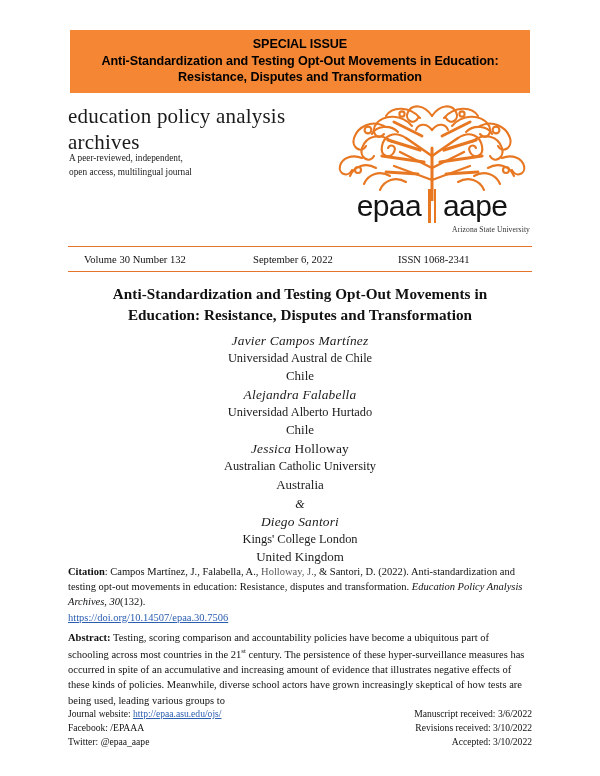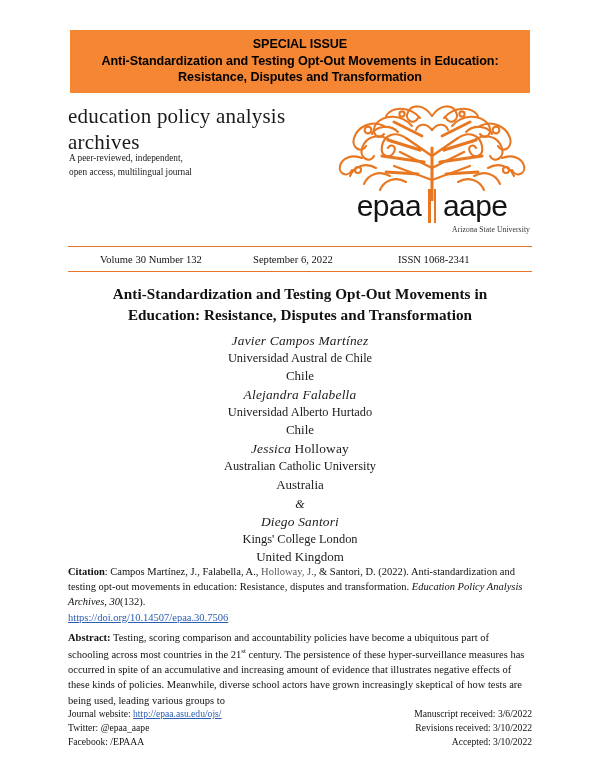--- a/index.html
+++ b/index.html
@@ -157,21 +157,21 @@
     width: 464px;
     height: 21px;
     font-family: "Liberation Serif", serif;
     font-size: 10.6px;
     color: #111;
     display: flex;
     align-items: center;
   }
   .volume-bar .vb-vol {
     position: absolute;
-    left: 32px;
+    left: 16px;
     font-family: Liberation Serif, serif;
   }
   .volume-bar .vb-date {
     position: absolute;
     left: 185px;
   }
   .volume-bar .vb-issn {
     position: absolute;
     left: 330px;
   }
@@ -422,22 +422,22 @@
     </div>
 
   </div>
 
   <div class="citation"><b>Citation</b><span>: Campos Martínez, J., Falabella, A., </span><span class="holloway">Holloway, J.</span><span>, &amp; Santori, D. (2022). Anti-standardization and testing opt-out movements in education: Resistance, disputes and transformation. </span><span class="cit-italic">Education Policy Analysis Archives, 30</span><span>(132).</span><br><a class="doi-link" href="#">https://doi.org/10.14507/epaa.30.7506</a></div>
 
   <div class="abstract"><b>Abstract:</b><span> Testing, scoring comparison and accountability policies have become a ubiquitous part of schooling across most countries in the 21</span><sup>st</sup><span> century. The persistence of these hyper-surveillance measures has occurred in spite of an accumulative and increasing amount of evidence that illustrates negative effects of these kinds of policies. Meanwhile, diverse school actors have grown increasingly skeptical of how tests are being used, leading various groups to</span></div>
 
   <div class="footer-left">
     <div class="fl-row"><span>Journal website: </span><a class="footer-link" href="#">http://epaa.asu.edu/ojs/</a></div>
+    <div class="fl-row">Facebook: /EPAAA</div>
     <div class="fl-row">Twitter: @epaa_aape</div>
-    <div class="fl-row">Facebook: /EPAAA</div>
   </div>
 
   <div class="footer-right">
     <div>Manuscript received: 3/6/2022</div>
     <div>Revisions received: 3/10/2022</div>
     <div>Accepted: 3/10/2022</div>
   </div>
 
 </div>
 

